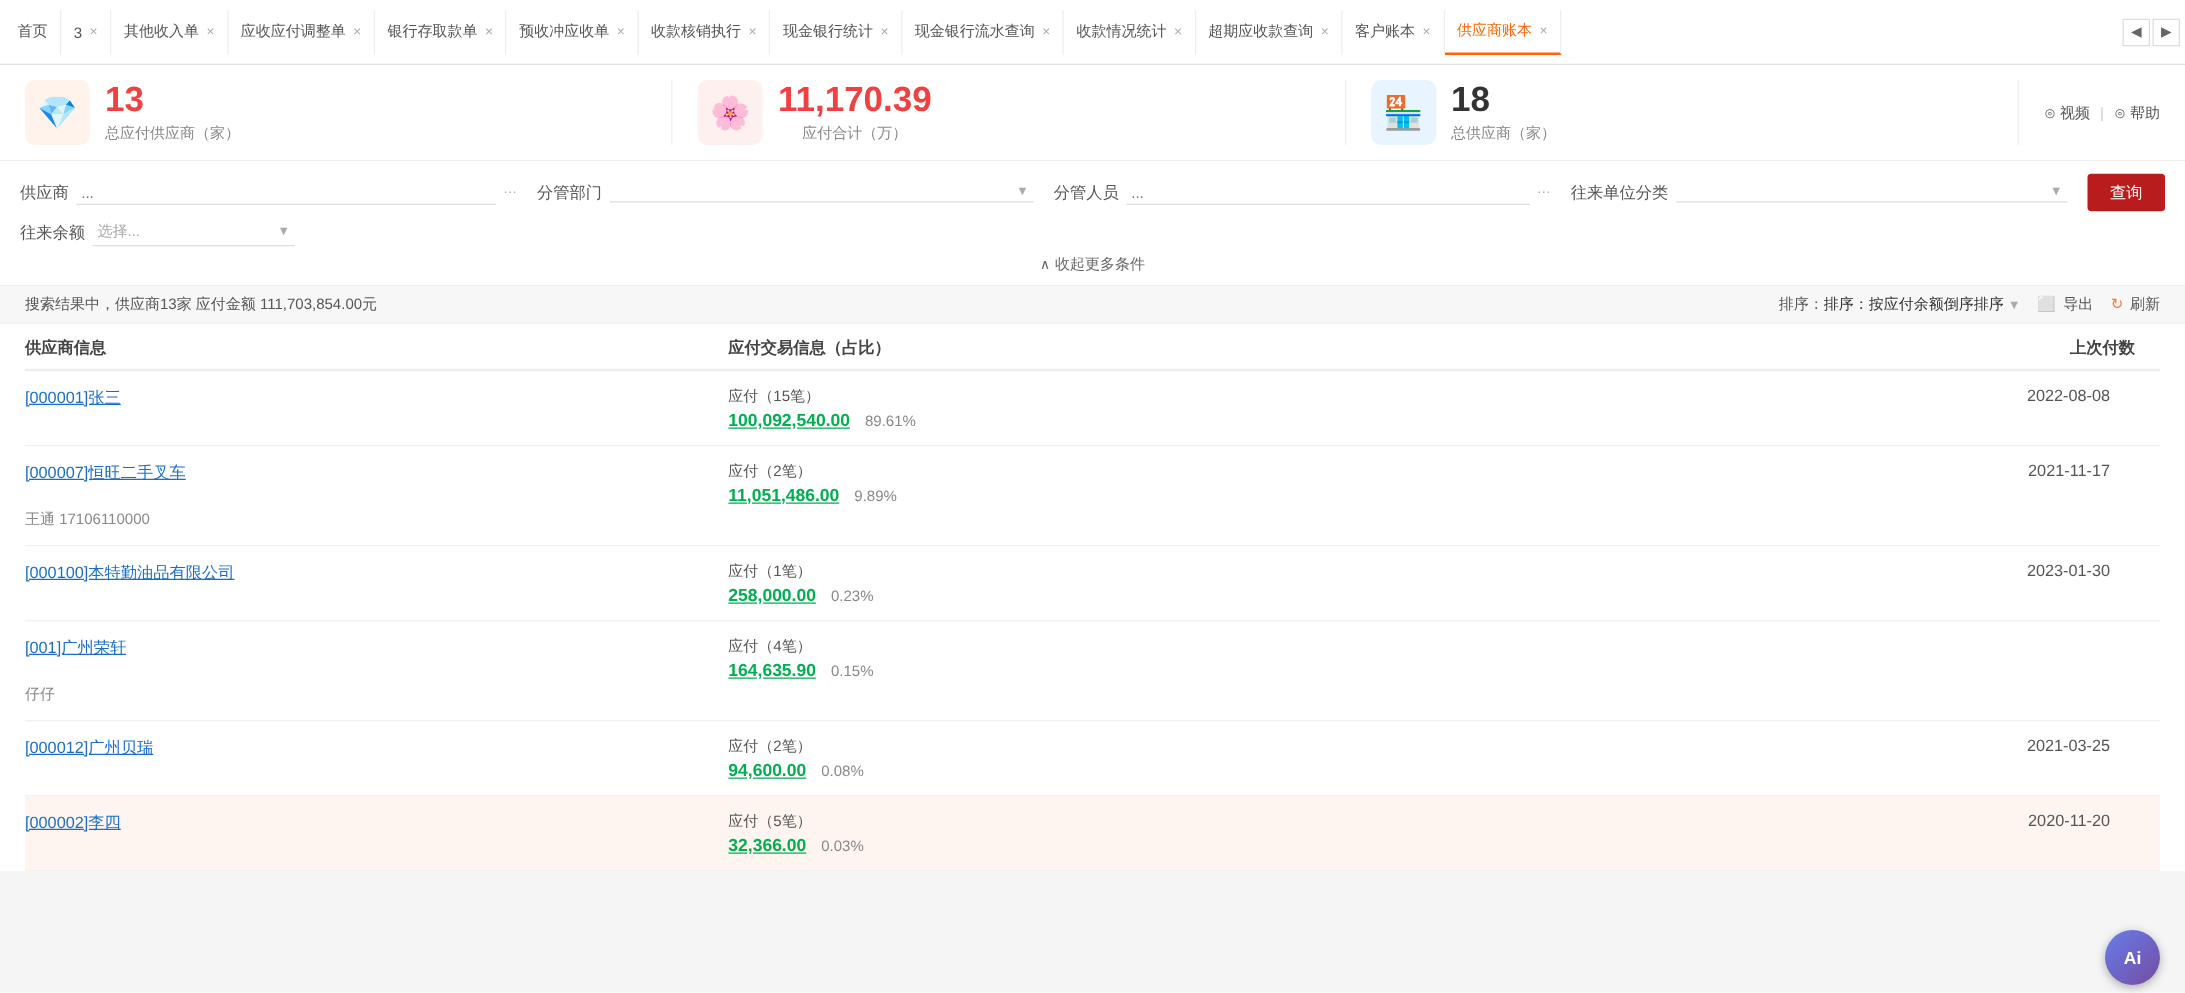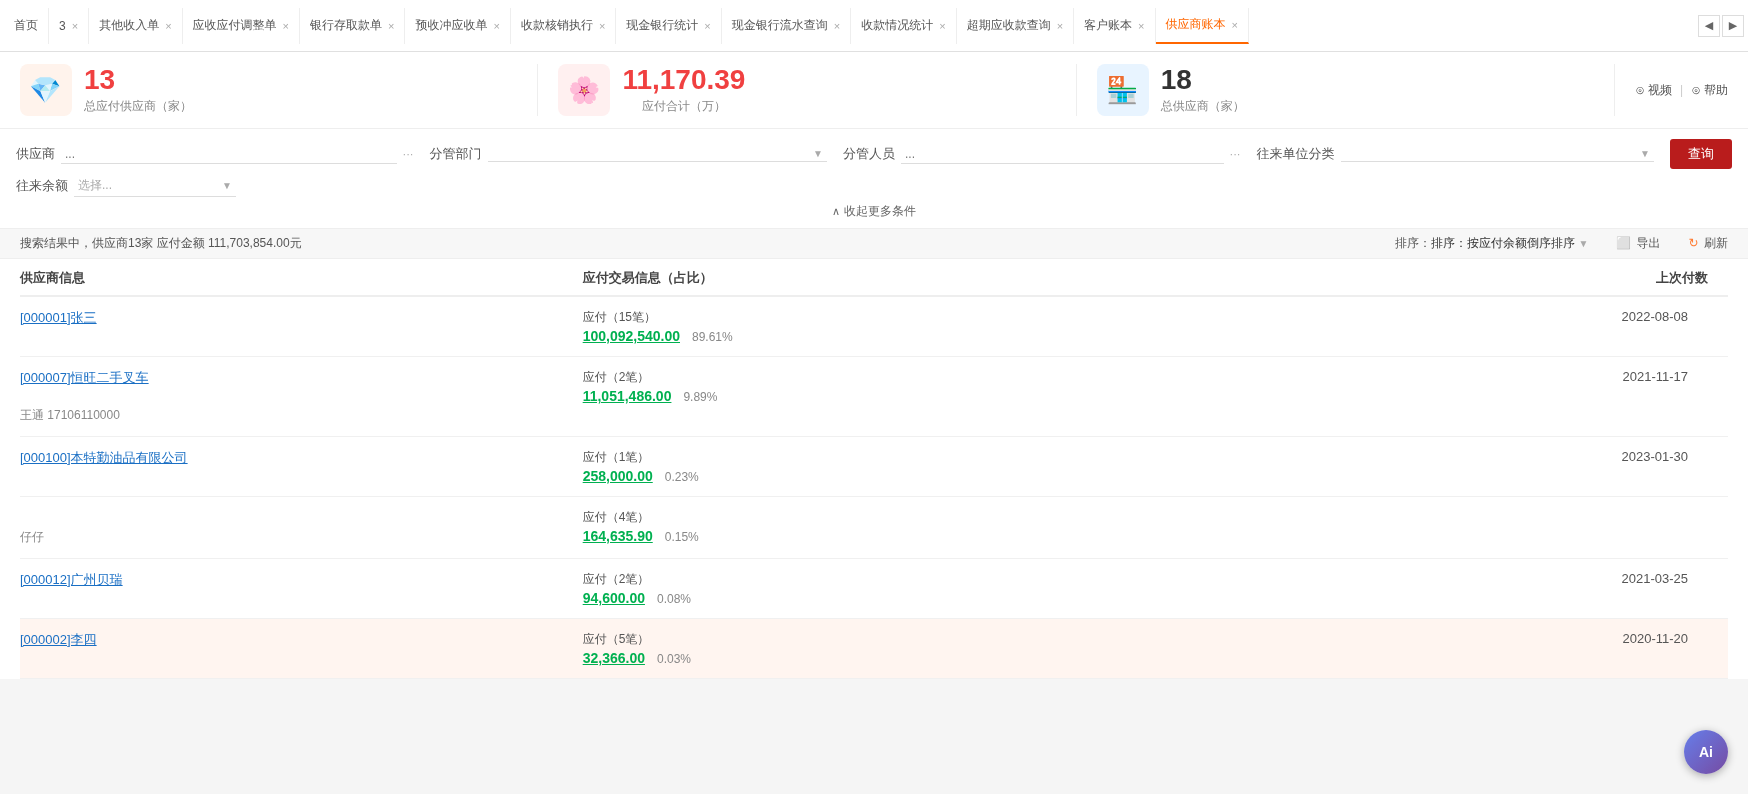--- a/index.html
+++ b/index.html
@@ -186,21 +186,21 @@
       justify-content: space-between;
       background: #f7f7f7;
       padding: 6px 20px;
       border-bottom: 1px solid #eee;
       font-size: 12px;
       color: #555;
     }
     .result-bar-right {
       display: flex;
       align-items: center;
-      gap: 28px;
+      gap: 14px;
       font-size: 12px;
       color: #555;
     }
     .result-bar-right span { cursor: pointer; }
     .sort-label { color: #555; }
     .sort-value { color: #333; font-weight: 500; }
 
     
     .table-area {
       background: #fff;
@@ -474,20 +474,21 @@
         <span class="txn-pct">0.23%</span>
       </div>
     </div>
     <div class="col-lastpay">
       <span class="lastpay-date">2023-01-30</span>
     </div>
   </div>
 
   <div class="table-row">
     <div class="col-supplier">
+      <div class="supplier-name">[001]广州荣轩</div>
       <div class="supplier-sub">仔仔</div>
     </div>
     <div class="col-transaction">
       <div class="txn-label">应付（4笔）</div>
       <div class="txn-row">
         <span class="txn-amount">164,635.90</span>
         <span class="txn-pct">0.15%</span>
       </div>
     </div>
     <div class="col-lastpay">
@@ -521,15 +522,15 @@
         <span class="txn-amount">32,366.00</span>
         <span class="txn-pct">0.03%</span>
       </div>
     </div>
     <div class="col-lastpay">
       <span class="lastpay-date">2020-11-20</span>
     </div>
   </div>
 </div>
 
-<div style="position:fixed;bottom:20px;right:20px;background:linear-gradient(135deg,#667eea,#764ba2);color:white;border-radius:50%;width:44px;height:44px;display:flex;align-items:center;justify-content:center;font-weight:bold;font-size:14px;cursor:pointer;box-shadow:0 2px 8px rgba(0,0,0,0.3);">
+<div style="position:fixed;bottom:6px;right:20px;background:linear-gradient(135deg,#667eea,#764ba2);color:white;border-radius:50%;width:44px;height:44px;display:flex;align-items:center;justify-content:center;font-weight:bold;font-size:14px;cursor:pointer;box-shadow:0 2px 8px rgba(0,0,0,0.3);">
   <span>Ai</span>
 </div>
 
 </body></html>

